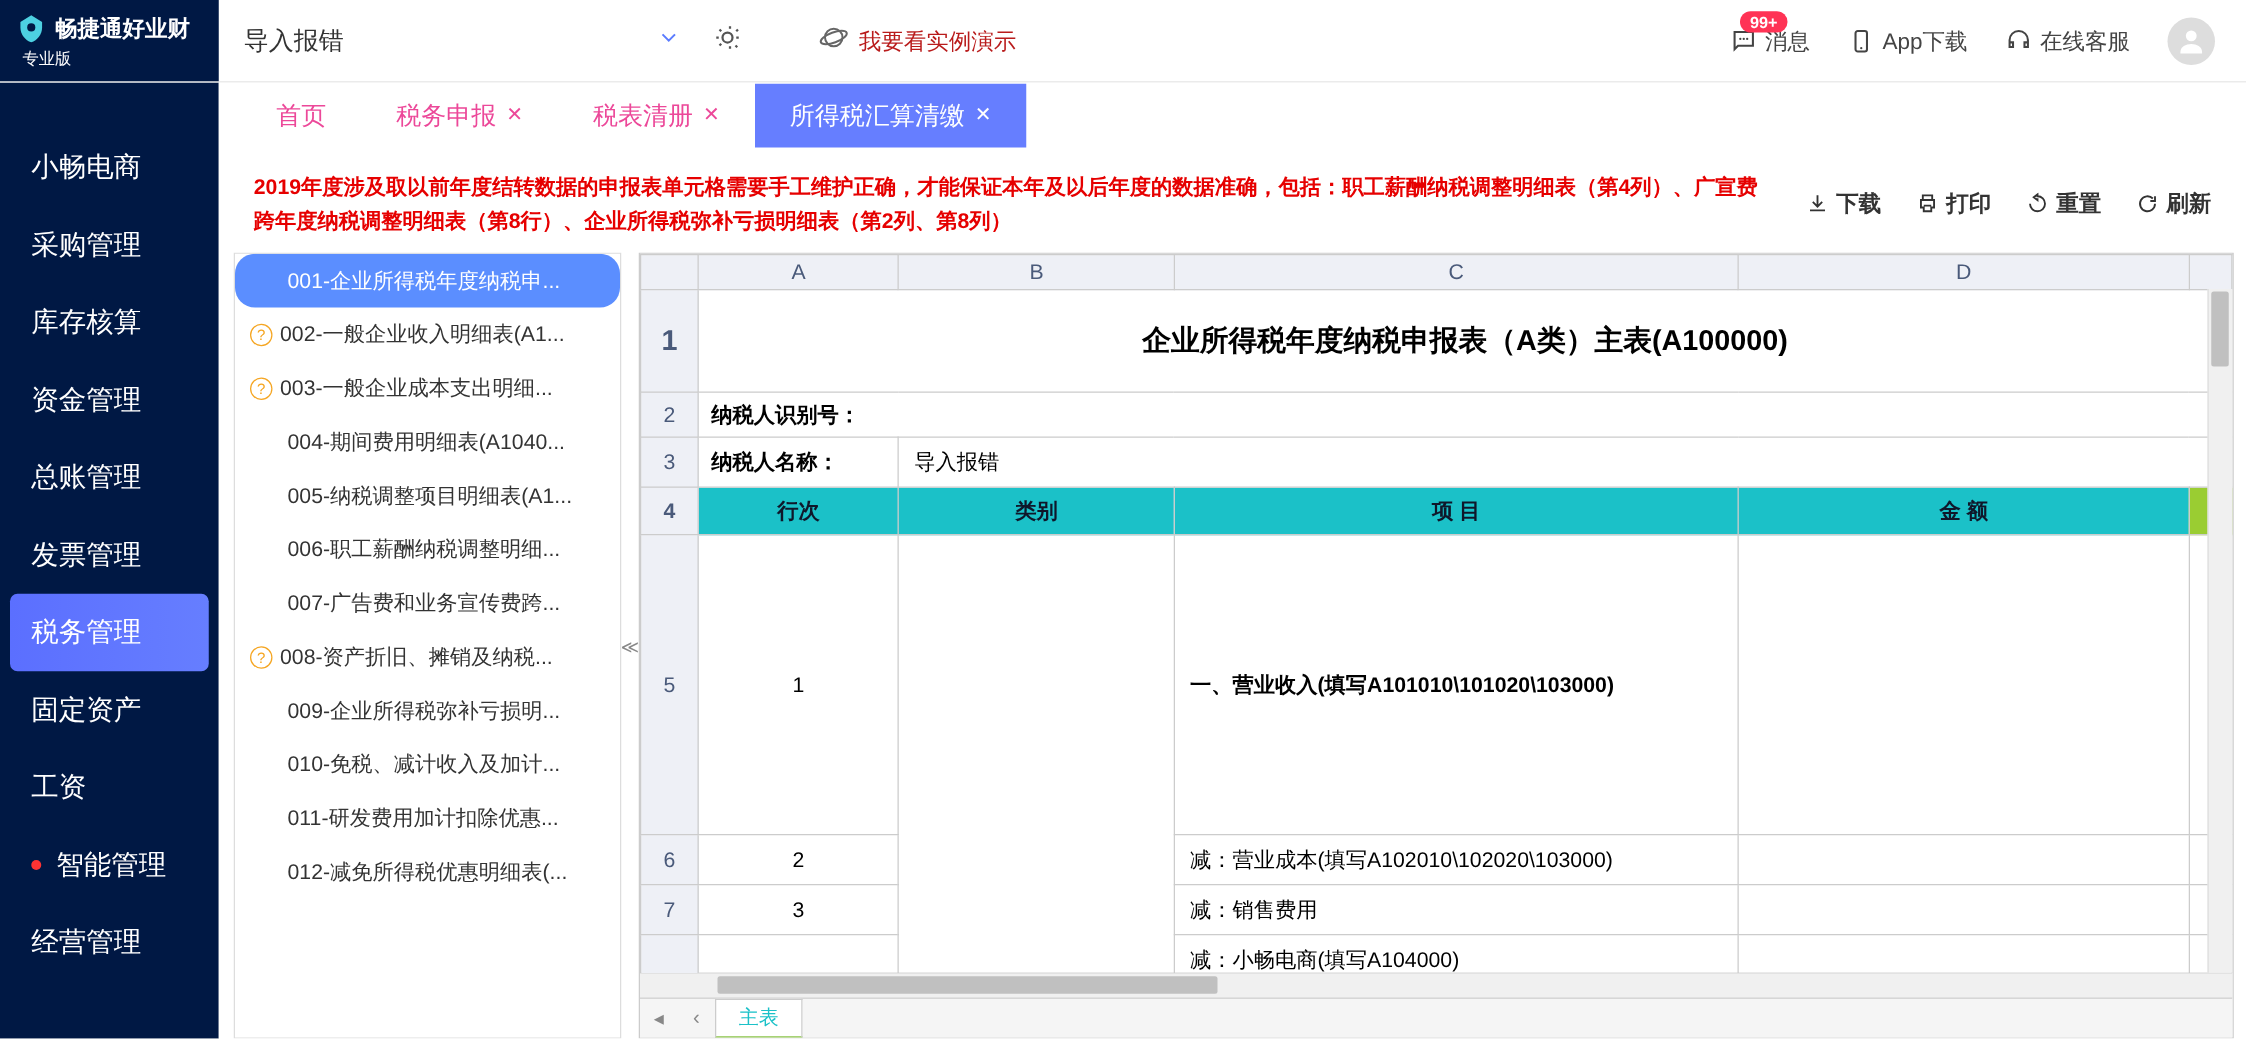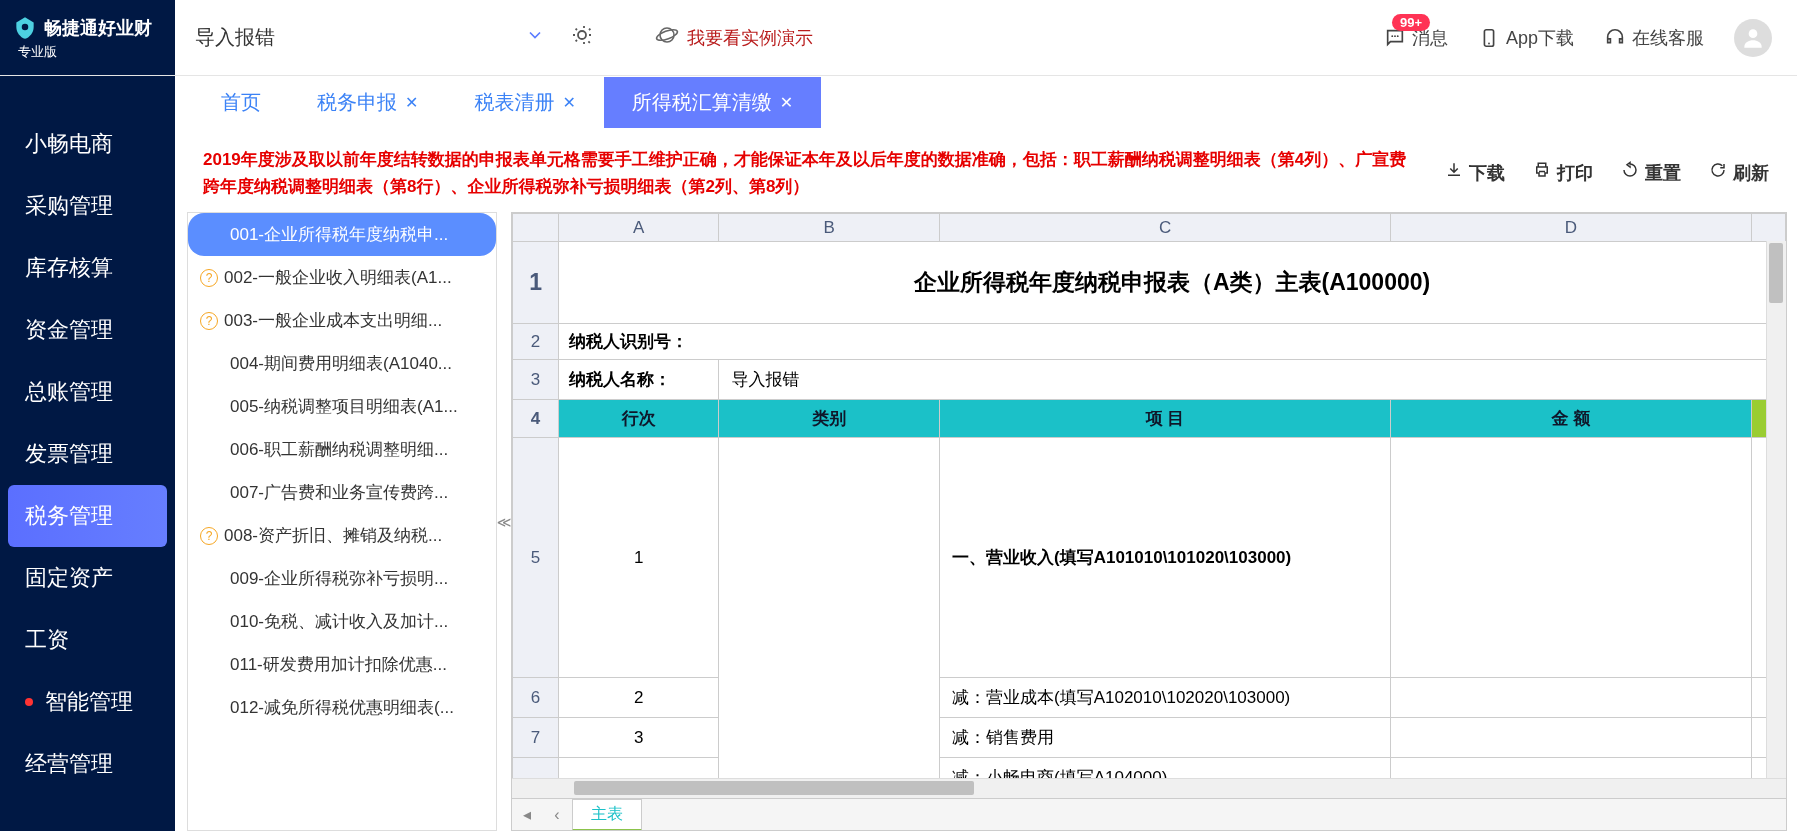--- a/index.html
+++ b/index.html
@@ -1,18 +1,18 @@
 <!DOCTYPE html>
 <html><head>
   <meta charset="utf-8">
   <style>
     * { margin: 0; padding: 0; box-sizing: border-box; font-family: "Microsoft YaHei", Arial, sans-serif; }
     body { width: 1797px; height: 831px; overflow: hidden; display: flex; flex-direction: column; }
     
-    .top-bar { display: flex; align-items: center; height: 76px; border-bottom: 1px solid #e5e5e5; background: #fff; }
+    .top-bar { display: flex; align-items: center; height: 66px; border-bottom: 1px solid #e5e5e5; background: #fff; }
     .logo-area { width: 175px; height: 100%; background: #001844; color: #fff; display: flex; flex-direction: column; justify-content: center; padding-left: 12px; }
     .logo-row { display: flex; align-items: center; gap: 6px; }
     .logo-icon { width: 26px; height: 26px; display: flex; align-items: center; justify-content: center; }
     .logo-text { font-size: 18px; font-weight: bold; }
     .logo-sub { font-size: 13px; margin-top: 2px; margin-left: 6px; }
     
     .search-area { display: flex; align-items: center; padding-left: 20px; width: 420px; }
     .search-input { font-size: 20px; color: #333; border: none; outline: none; width: 320px; }
     .dropdown-icon { color: #5b7cff; font-size: 18px; cursor: pointer; margin-left: 10px; }
     .gear-icon { color: #555; font-size: 22px; margin-left: 25px; cursor: pointer; }
@@ -29,28 +29,28 @@
     
     .sidebar { width: 175px; background: #001844; color: #fff; overflow-y: hidden; padding-top: 5px; }
     .sidebar-item { padding: 16px 25px; font-size: 22px; cursor: pointer; display: flex; align-items: center; gap: 8px; }
     .sidebar-item.active { background: linear-gradient(90deg, #5b6fff, #667eff); border-radius: 6px; margin: 0 8px; padding: 16px 17px; }
     .sidebar-item.truncated { color: #ccc; }
     .red-dot { width: 8px; height: 8px; background: #ff3333; border-radius: 50%; display: inline-block; margin-right: 4px; }
     
     .content { flex: 1; display: flex; flex-direction: column; background: #fff; overflow: hidden; }
     
     .tabs-row { display: flex; align-items: center; height: 52px; padding-left: 18px; gap: 0; }
-    .tab { padding: 12px 28px; font-size: 20px; color: #3b82f6; cursor: pointer; display: flex; align-items: center; gap: 8px; }
+    .tab { padding: 12px 28px; font-size: 20px; color: #ec4899; cursor: pointer; display: flex; align-items: center; gap: 8px; }
     .tab.active { background: #667eff; color: #fff; }
     .tab .close { font-size: 16px; }
     
     .notice-bar { display: flex; align-items: center; padding: 18px 28px 12px 28px; gap: 32px; font-weight: bold; }
     .notice-text { color: #e60000; font-size: 17px; line-height: 1.6; flex: 1; }
     .action-btns { display: flex; gap: 28px; font-size: 18px; color: #333; }
-    .action-btn { display: flex; align-items: flex-start; gap: 6px; cursor: pointer; }
+    .action-btn { display: flex; align-items: center; gap: 6px; cursor: pointer; }
     
     .work-area { display: flex; flex: 1; overflow: hidden; padding: 0 10px 0 12px; }
     
     .form-list { width: 310px; border: 1px solid #ddd; background: #fff; overflow-y: auto; }
     .form-item { padding: 10px 12px; font-size: 17px; color: #333; cursor: pointer; white-space: nowrap; overflow: hidden; text-overflow: ellipsis; display: flex; align-items: center; gap: 6px; border-radius: 16px; }
     .form-item.selected { background: #5b8eff; color: #fff; }
     .q-icon { width: 18px; height: 18px; border: 1.5px solid #f5a623; border-radius: 50%; color: #f5a623; font-size: 12px; display: inline-flex; align-items: center; justify-content: center; flex-shrink: 0; }
     .form-item .spacer { width: 24px; flex-shrink: 0; }
     
     .collapse-handle { width: 14px; display: flex; align-items: center; justify-content: center; color: #888; cursor: pointer; font-size: 14px; }

